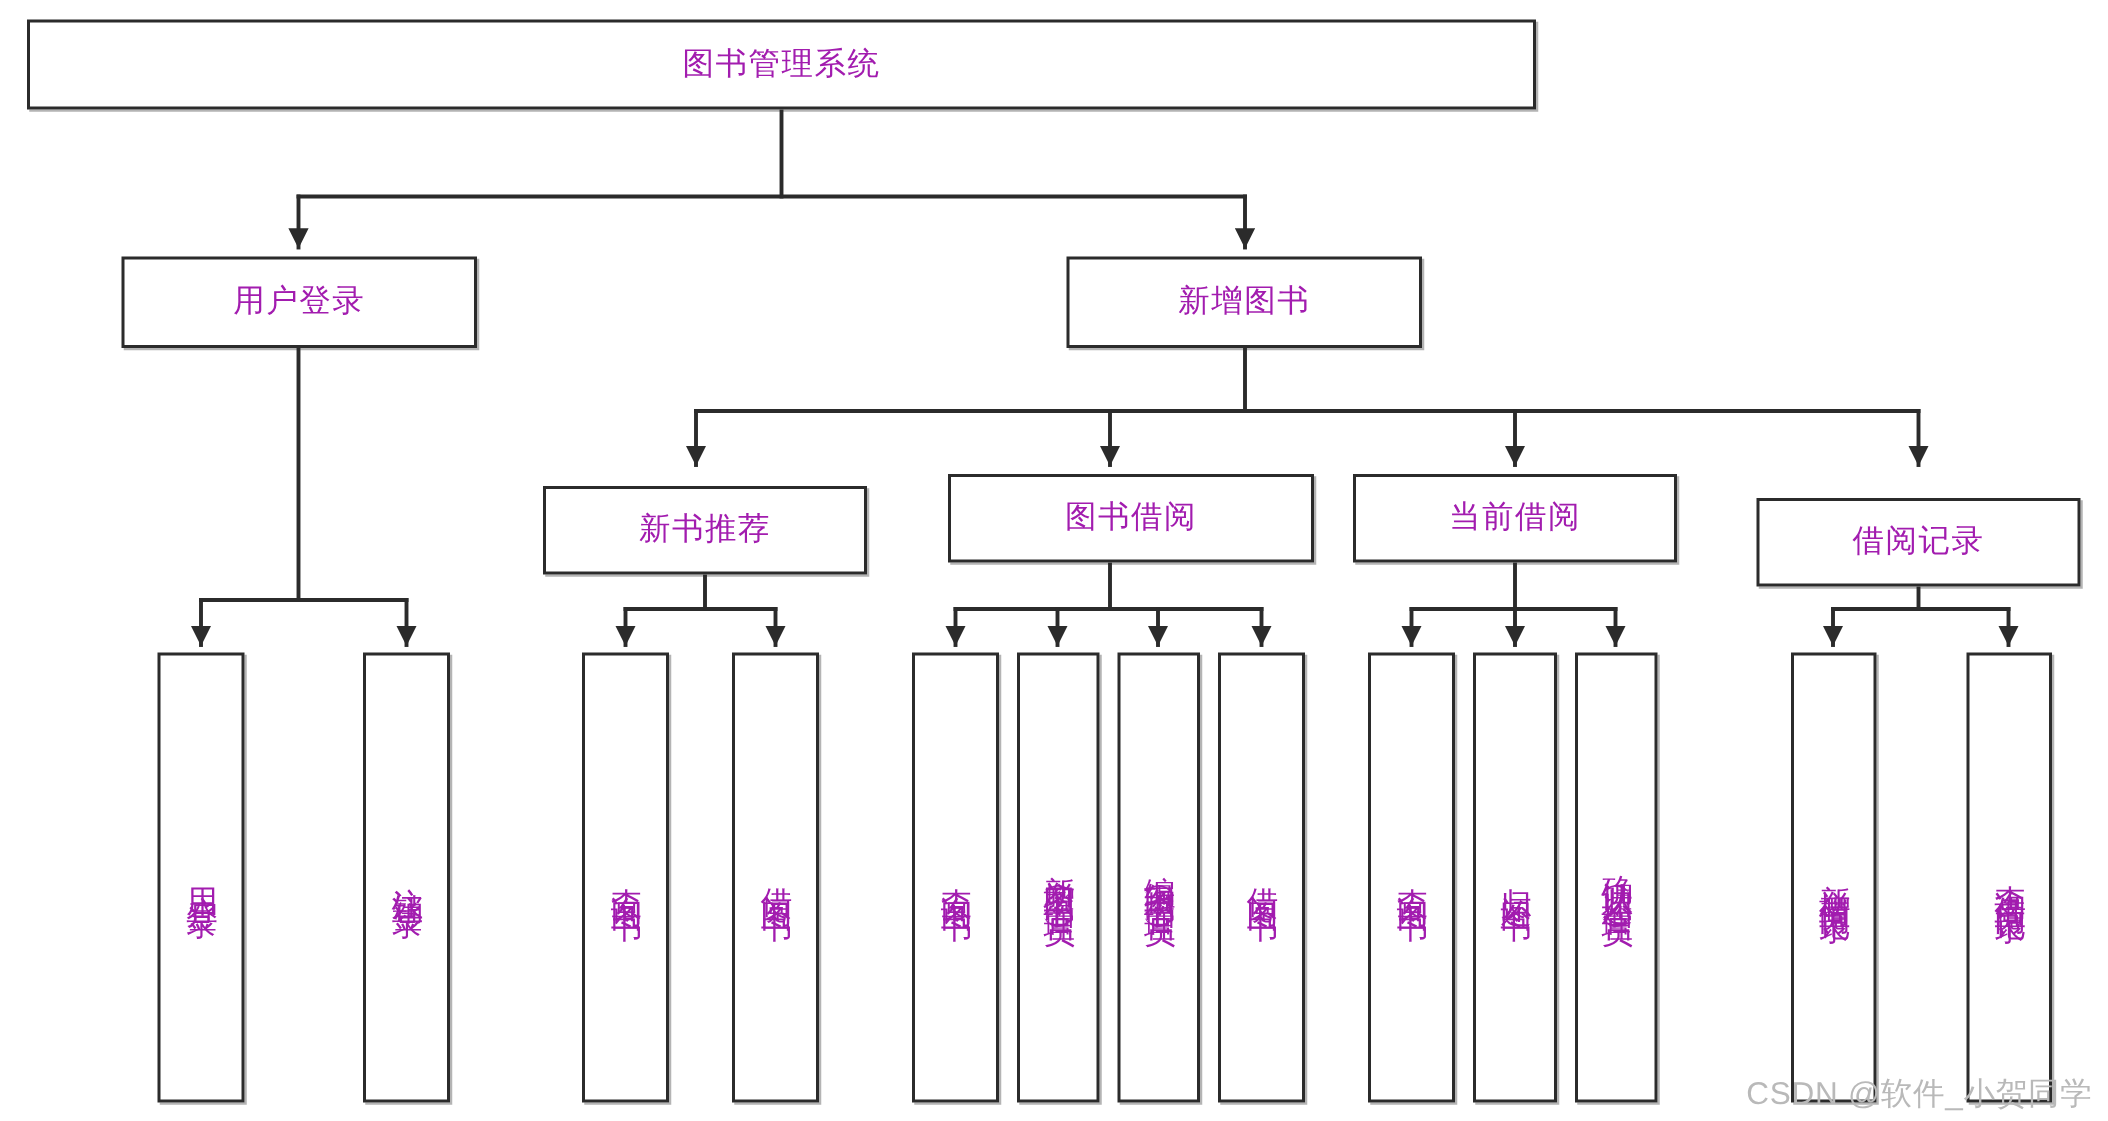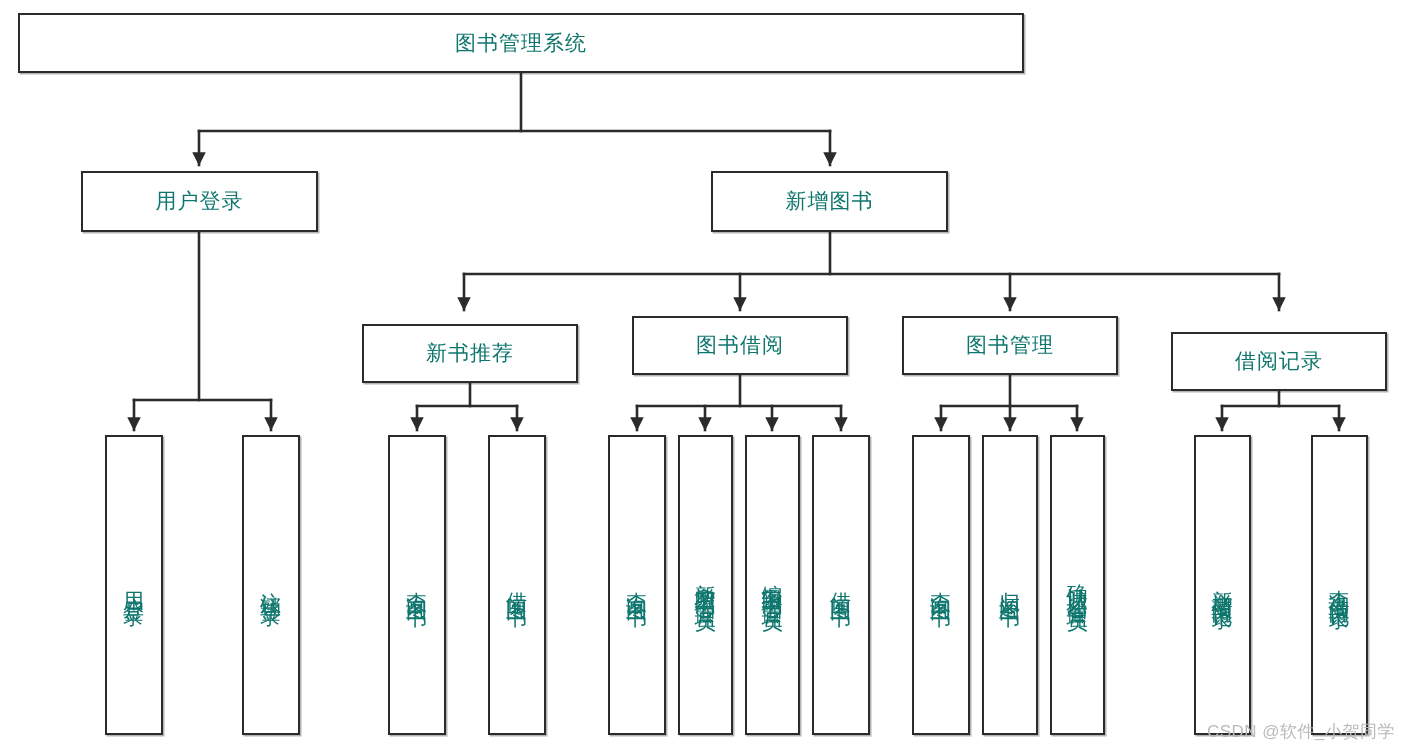--- a/index.html
+++ b/index.html
@@ -26,21 +26,21 @@
   }
   .node {
     position: absolute;
     box-sizing: border-box;
     background: #ffffff;
     border: 2.5px solid #2b2b2b;
     display: flex;
     align-items: center;
     justify-content: center;
     text-align: left;
-    color: #0f766e;
+    color: #a21caf;
     box-shadow: 1.5px 1.5px 0 rgba(40,40,40,0.35);
   }
   .node-h {
     font-size: 21px;
     letter-spacing: 1px;
     line-height: 1.25;
   }
   .node-v {
     writing-mode: vertical-rl;
     text-orientation: upright;
@@ -50,21 +50,21 @@
     padding-top: 6px;
     padding-bottom: 6px;
   }
   .node-v.tall-text {
     letter-spacing: 4px;
   }
   .watermark {
     position: absolute;
     right: 10px;
     bottom: 4px;
-    font-size: 17px;
+    font-size: 21px;
     color: #b9b9b9;
     white-space: nowrap;
     letter-spacing: 0.5px;
     pointer-events: none;
   }
 </style>
 </head>
 <body>
 
 <div id="diagram-root">
@@ -126,25 +126,25 @@
   <div class="node node-h" style="left:81px; top:171px; width:237px; height:61px;">
     <span>用户登录</span>
   </div>
   <div class="node node-h" style="left:711px; top:171px; width:237px; height:61px;">
     <span>新增图书</span>
   </div>
 
   <div class="node node-h" style="left:362px; top:324px; width:216px; height:59px;">
     <span>新书推荐</span>
   </div>
-  <div class="node node-h" style="left:632px; top:316px; width:216px; height:59px;">
+  <div class="node node-h" style="left:632px; top:316px; width:244px; height:59px;">
     <span>图书借阅</span>
   </div>
   <div class="node node-h" style="left:902px; top:316px; width:216px; height:59px;">
-    <span>图书管理</span>
+    <span>当前借阅</span>
   </div>
   <div class="node node-h" style="left:1171px; top:316px; width:216px; height:59px;margin-top:16px;">
     <span>借阅记录</span>
   </div>
 
   <div class="node node-v" style="left:105px; top:435px; width:58px; height:300px;">
     <span>用户登录</span>
   </div>
   <div class="node node-v" style="left:242px; top:435px; width:58px; height:300px;">
     <span>注销登录</span>

